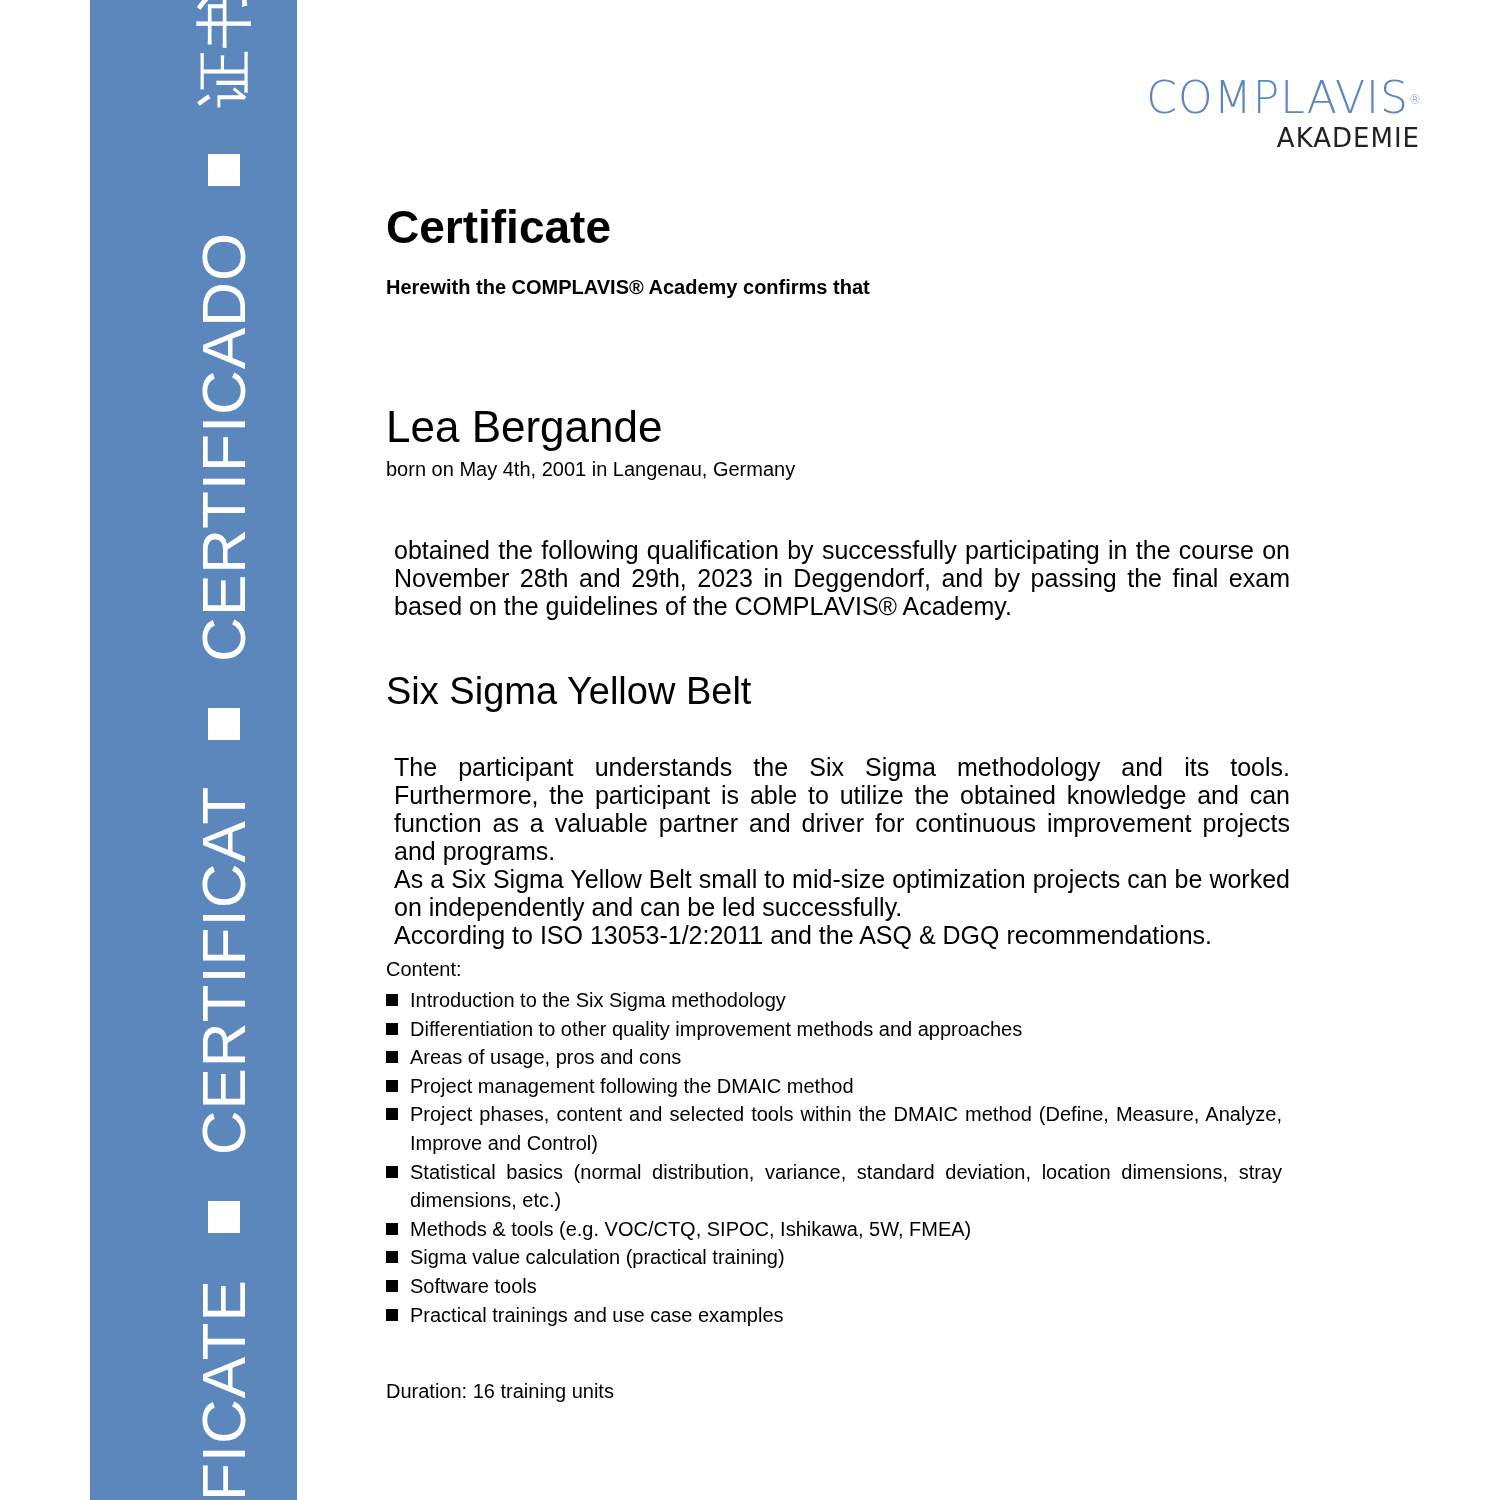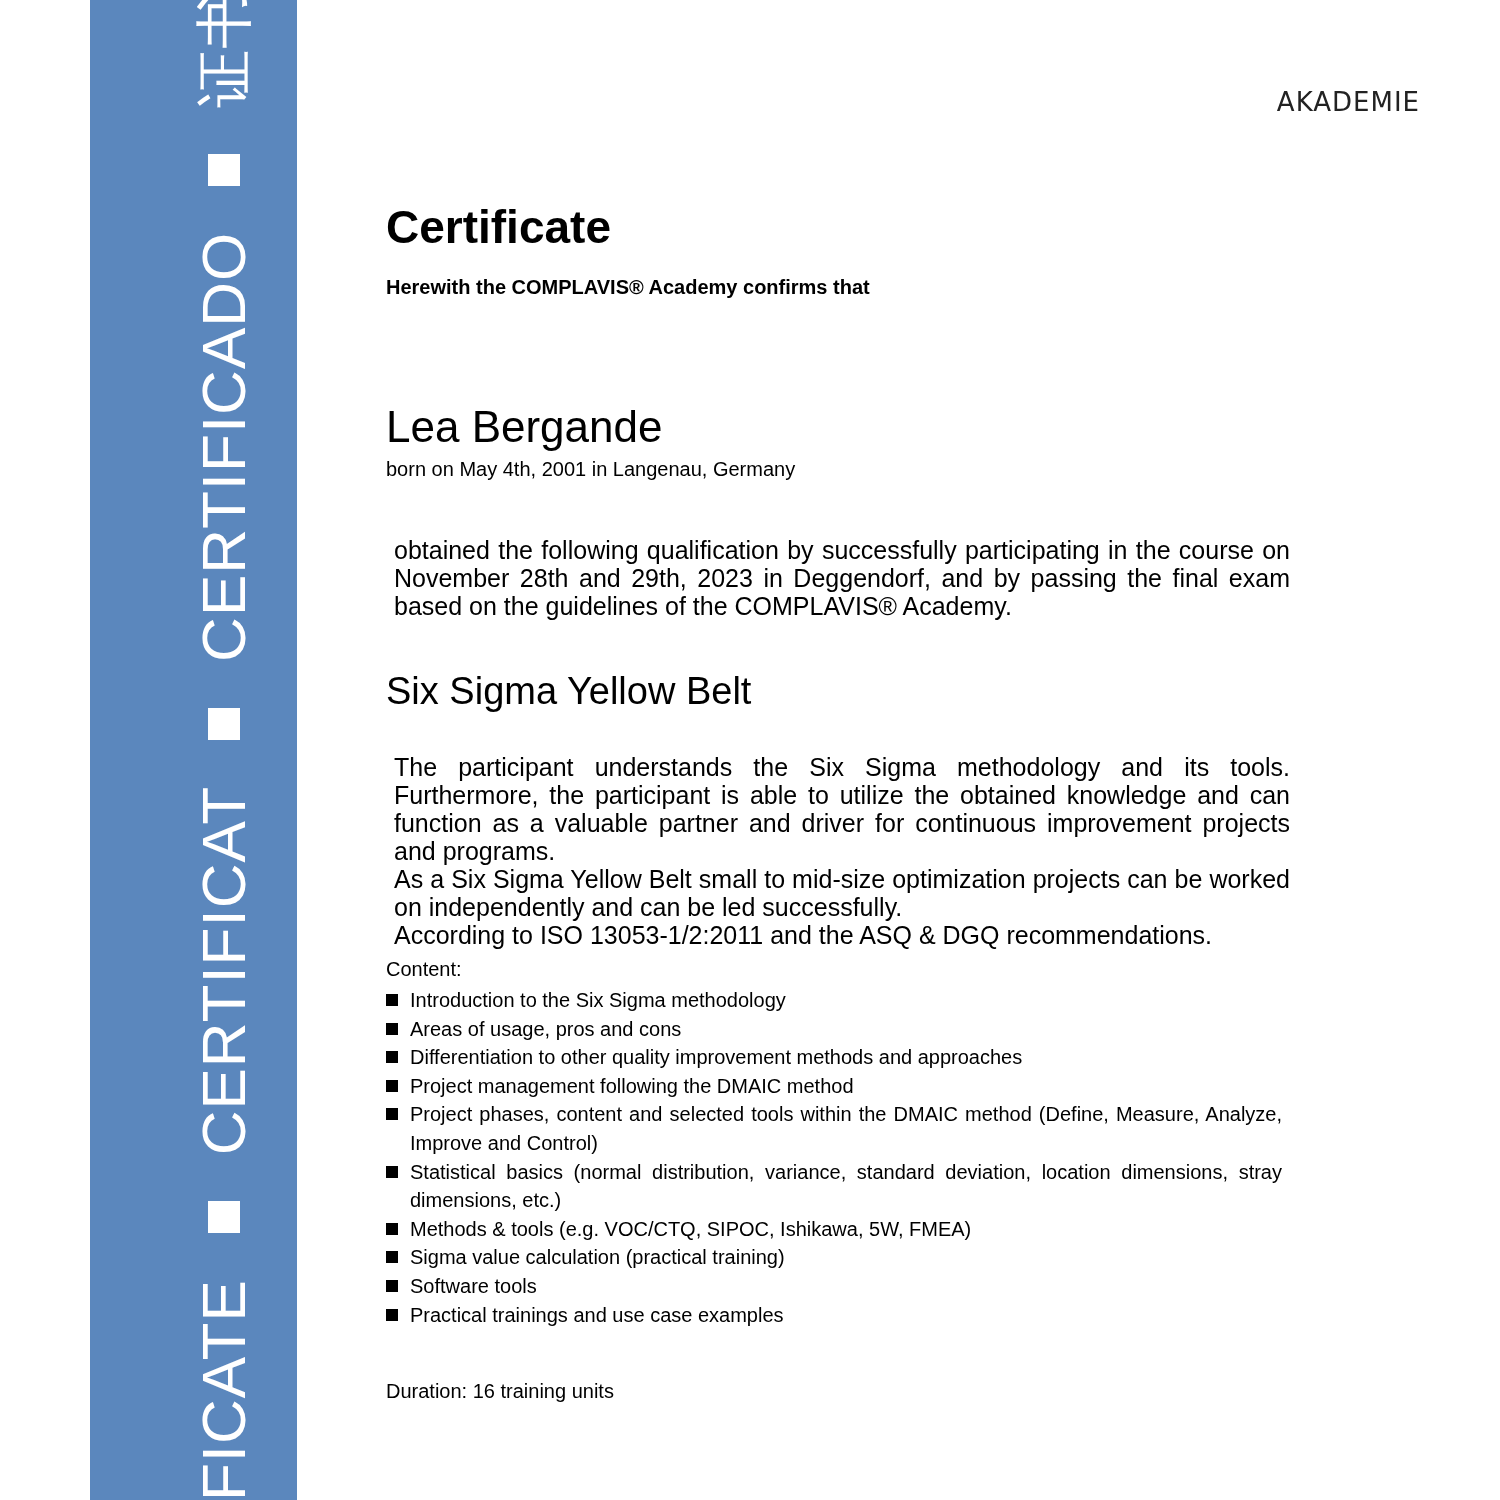--- a/index.html
+++ b/index.html
@@ -28,21 +28,21 @@
     .side-text .cjk { font-family: "DejaVu Sans", sans-serif; font-size: 58px; }
 
     .logo { position: absolute; right: 78px; top: 76px; text-align: right; }
     .logo .brand {
       font-family: "DejaVu Sans", sans-serif; font-size: 44px; color: #5b87bd;
       letter-spacing: 1px; line-height: 44px; font-weight: 300;
     }
     .logo .brand sup { font-size: 12px; vertical-align: top; position: relative; top: 2px; }
     .logo .sub {
       font-family: "DejaVu Sans", sans-serif; font-size: 26px; color: #222;
-      letter-spacing: 1px; line-height: 28px; margin-top: 12px; padding-right: 2px;
+      letter-spacing: 1px; line-height: 28px; margin-top: 4px; padding-right: 2px;
     }
 
     .content { position: absolute; left: 386px; top: 0; width: 896px; }
     .title { position: absolute; top: 200px; left: 0; font-size: 46px; font-weight: bold; margin: 0; }
     .confirm { position: absolute; top: 276px; left: 0; font-size: 20px; font-weight: bold; }
     .name { position: absolute; top: 402px; left: 0; font-size: 44px; }
     .born { position: absolute; top: 458px; left: 0; font-size: 20px; }
     .para { position: absolute; left: 8px; width: 896px; font-size: 25px; line-height: 28px; text-align: justify; margin: 0; }
     .p1 { top: 536px; }
     .qual { position: absolute; top: 670px; left: 0; font-size: 38px; }
@@ -68,40 +68,41 @@
       <span class="word">CERTIFICAT</span>
       <span class="sq"></span>
       <span class="word">CERTIFICADO</span>
       <span class="sq"></span>
       <span class="word cjk">证书</span>
     </div>
   </div>
 </div>
 
 <div class="logo">
+  <div class="brand"><span>COMPLAVIS</span><sup>®</sup></div>
   <div class="sub">AKADEMIE</div>
 </div>
 
 <div class="content">
   <h1 class="title">Certificate</h1>
   <div class="confirm">Herewith the COMPLAVIS® Academy confirms that</div>
   <div class="name">Lea Bergande</div>
   <div class="born">born on May 4th, 2001 in Langenau, Germany</div>
   <p class="para p1">obtained the following qualification by successfully participating in the course on November 28th and 29th, 2023 in Deggendorf, and by passing the final exam based on the guidelines of the COMPLAVIS® Academy.</p>
   <div class="qual">Six Sigma Yellow Belt</div>
   <div class="para p2">
     <span class="last">The participant understands the Six Sigma methodology and its tools. Furthermore, the participant is able to utilize the obtained knowledge and can function as a valuable partner and driver for continuous improvement projects and programs.</span>
     <span class="last">As a Six Sigma Yellow Belt small to mid-size optimization projects can be worked on independently and can be led successfully.</span>
     <span class="last">According to ISO 13053-1/2:2011 and the ASQ &amp; DGQ recommendations.</span>
   </div>
   <div class="content-label">Content:</div>
   <ul class="list">
     <li><span class="bullet"></span><span>Introduction to the Six Sigma methodology</span></li>
+    <li><span class="bullet"></span><span>Differentiation to other quality improvement methods and approaches</span></li>
     <li><span class="bullet"></span><span>Areas of usage, pros and cons</span></li>
-    <li><span class="bullet"></span><span>Differentiation to other quality improvement methods and approaches</span></li>
     <li><span class="bullet"></span></li>
     <li><span class="bullet"></span><span>Project management following the DMAIC method</span></li>
     <li><span class="bullet"></span><span>Project phases, content and selected tools within the DMAIC method (Define, Measure, Analyze, Improve and Control)</span></li>
     <li><span class="bullet"></span><span>Statistical basics (normal distribution, variance, standard deviation, location dimensions, stray dimensions, etc.)</span></li>
     <li><span class="bullet"></span><span>Methods &amp; tools (e.g. VOC/CTQ, SIPOC, Ishikawa, 5W, FMEA)</span></li>
     <li><span class="bullet"></span><span>Sigma value calculation (practical training)</span></li>
     <li><span class="bullet"></span><span>Software tools</span></li>
     <li><span class="bullet"></span><span>Practical trainings and use case examples</span></li>
   </ul>
   <div class="duration">Duration: 16 training units</div>

